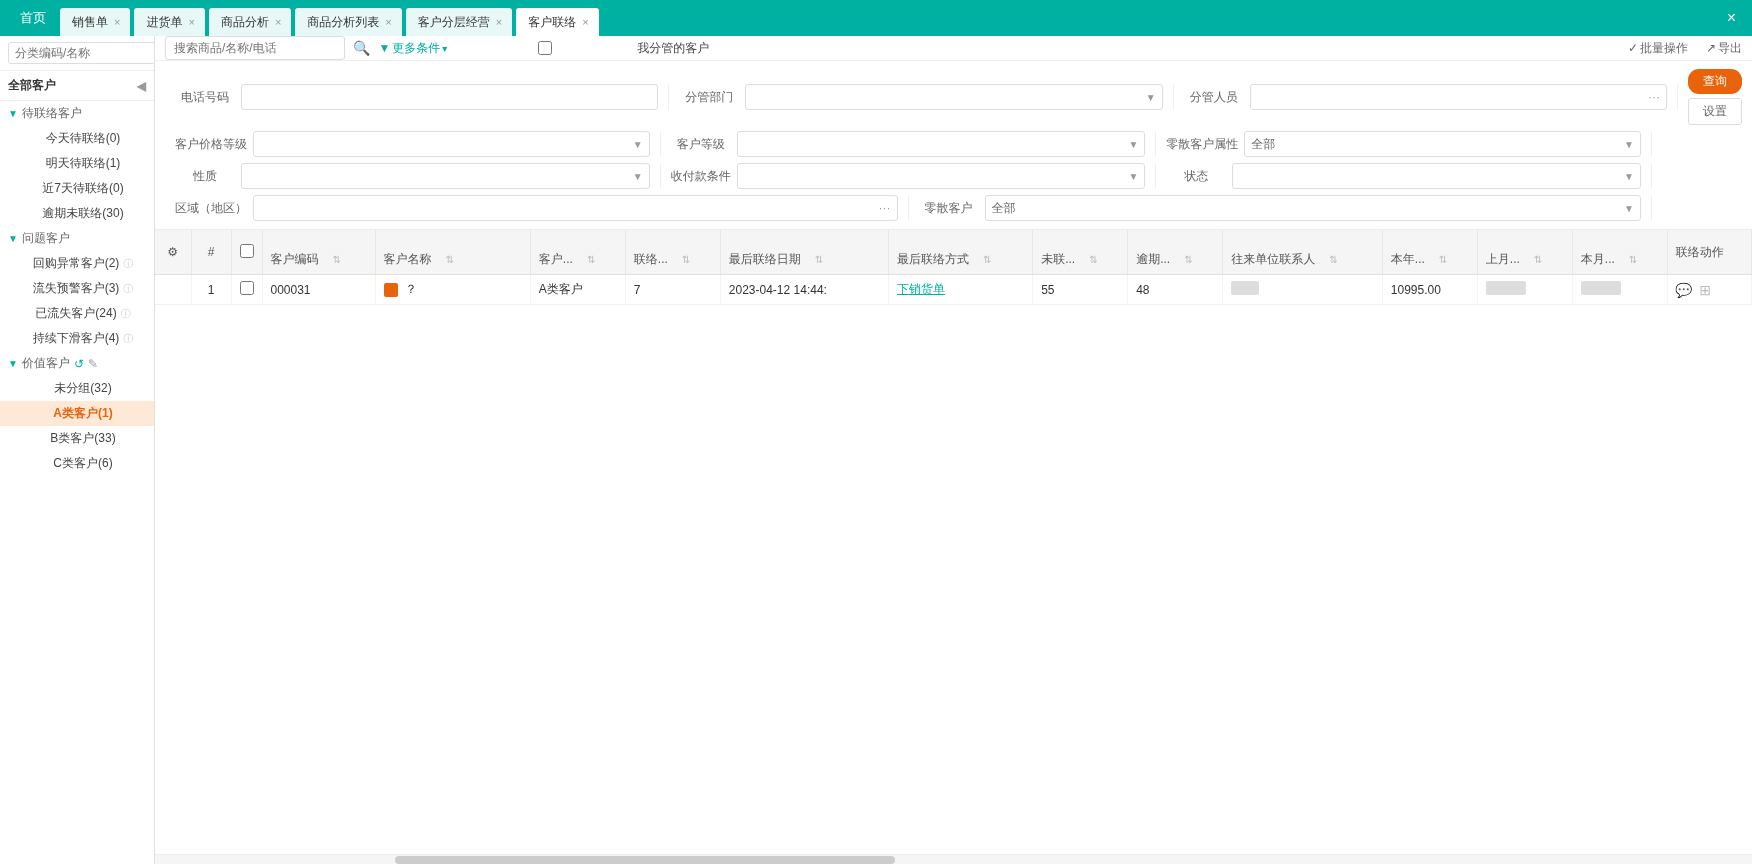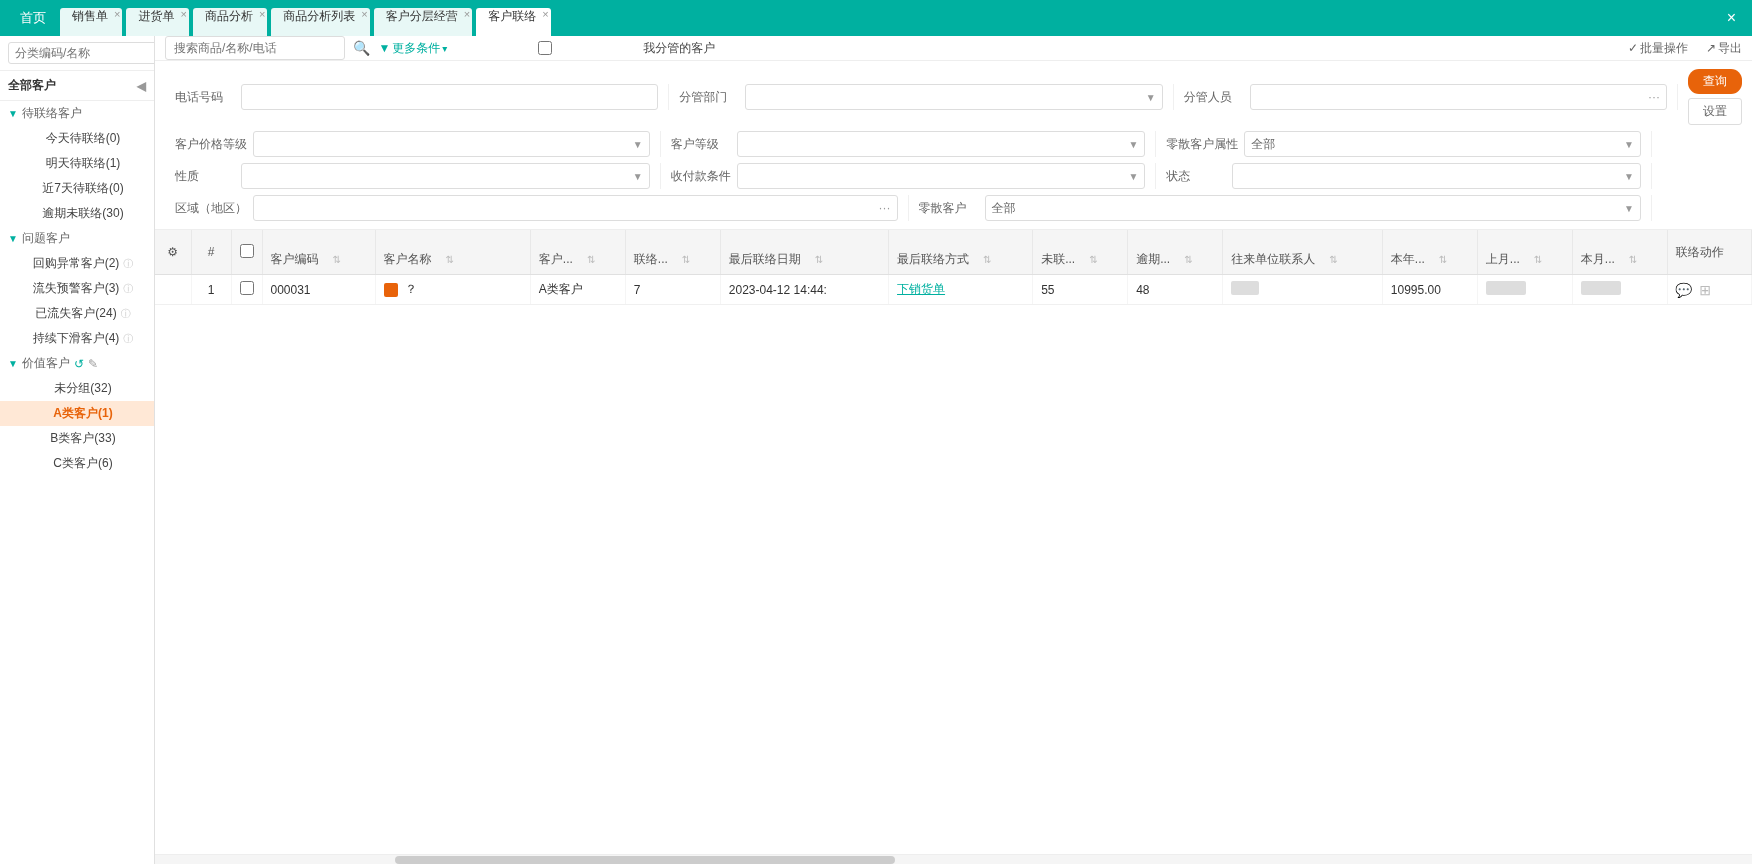--- a/index.html
+++ b/index.html
@@ -7,22 +7,22 @@
 
     
     .tab-bar {
       display: flex; align-items: center; background: #00b0a0; height: 36px;
       padding: 0 8px; color: white;
     }
     .tab-bar .home-tab {
       padding: 0 12px; height: 36px; line-height: 36px; cursor: pointer; color: white; font-size: 13px;
     }
     .tab-item {
-      display: flex; background: #e8f8f6; color: #333;
-      height: 28px; padding: 0 2px 0 12px; margin: 0 2px; border-radius: 3px 3px 0 0;
+      display: flex; align-items: center; background: #e8f8f6; color: #333;
+      height: 28px; padding: 0 10px 0 12px; margin: 0 2px; border-radius: 3px 3px 0 0;
       cursor: pointer; font-size: 12px; position: relative; top: 4px;
     }
     .tab-item.active { background: white; color: #333; }
     .tab-item .close-btn { margin-left: 6px; color: #999; font-size: 11px; cursor: pointer; }
     .tab-spacer { flex: 1; }
     .tab-bar .win-close { color: white; font-size: 16px; cursor: pointer; padding: 0 8px; }
 
     
     .main-layout { display: flex; height: calc(864px - 36px); }
 
@@ -69,36 +69,36 @@
       border-bottom: 1px solid #eee; gap: 8px;
     }
     .search-bar input {
       border: 1px solid #ddd; border-radius: 3px; padding: 4px 8px; font-size: 12px;
       width: 180px; outline: none; color: #666;
     }
     .search-bar .search-icon { color: #00b0a0; cursor: pointer; font-size: 14px; }
     .search-bar .filter-btn {
       display: flex; align-items: center; color: #00b0a0; cursor: pointer; font-size: 12px; gap: 2px;
     }
-    .search-bar .my-customers { display: flex; align-items: center; gap: 8px; color: #444; cursor: pointer; justify-content: space-between; }
+    .search-bar .my-customers { display: flex; align-items: center; gap: 2px; color: #444; cursor: pointer; justify-content: space-between; }
     .search-bar .spacer { flex: 1; }
     .search-bar .batch-op { color: #666; cursor: pointer; font-size: 12px; display: flex; align-items: center; gap: 2px; }
     .search-bar .export-btn { color: #666; cursor: pointer; font-size: 12px; display: flex; align-items: center; gap: 2px; }
 
     
     .filter-panel {
       background: white; padding: 8px 10px; border-bottom: 1px solid #eee;
     }
     .filter-row { display: flex; align-items: center; margin-bottom: 6px; gap: 0; }
     .filter-item {
       display: flex; align-items: center; flex: 1; gap: 6px; padding: 0 10px;
       border-right: 1px solid #f0f0f0;
     }
     .filter-item:last-child { border-right: none; }
-    .filter-label { color: #666; white-space: nowrap; min-width: 60px; text-align: left; }
+    .filter-label { color: #666; white-space: nowrap; min-width: 60px; text-align: center; }
     .filter-select {
       flex: 1; border: 1px solid #ddd; border-radius: 3px; padding: 3px 6px;
       font-size: 12px; display: flex; align-items: center; justify-content: space-between;
       cursor: pointer; color: #666; background: white; min-height: 26px;
     }
     .filter-select .arrow { color: #999; font-size: 10px; }
     .filter-input {
       flex: 1; border: 1px solid #ddd; border-radius: 3px; padding: 3px 6px;
       font-size: 12px; color: #666; min-height: 26px;
     }

